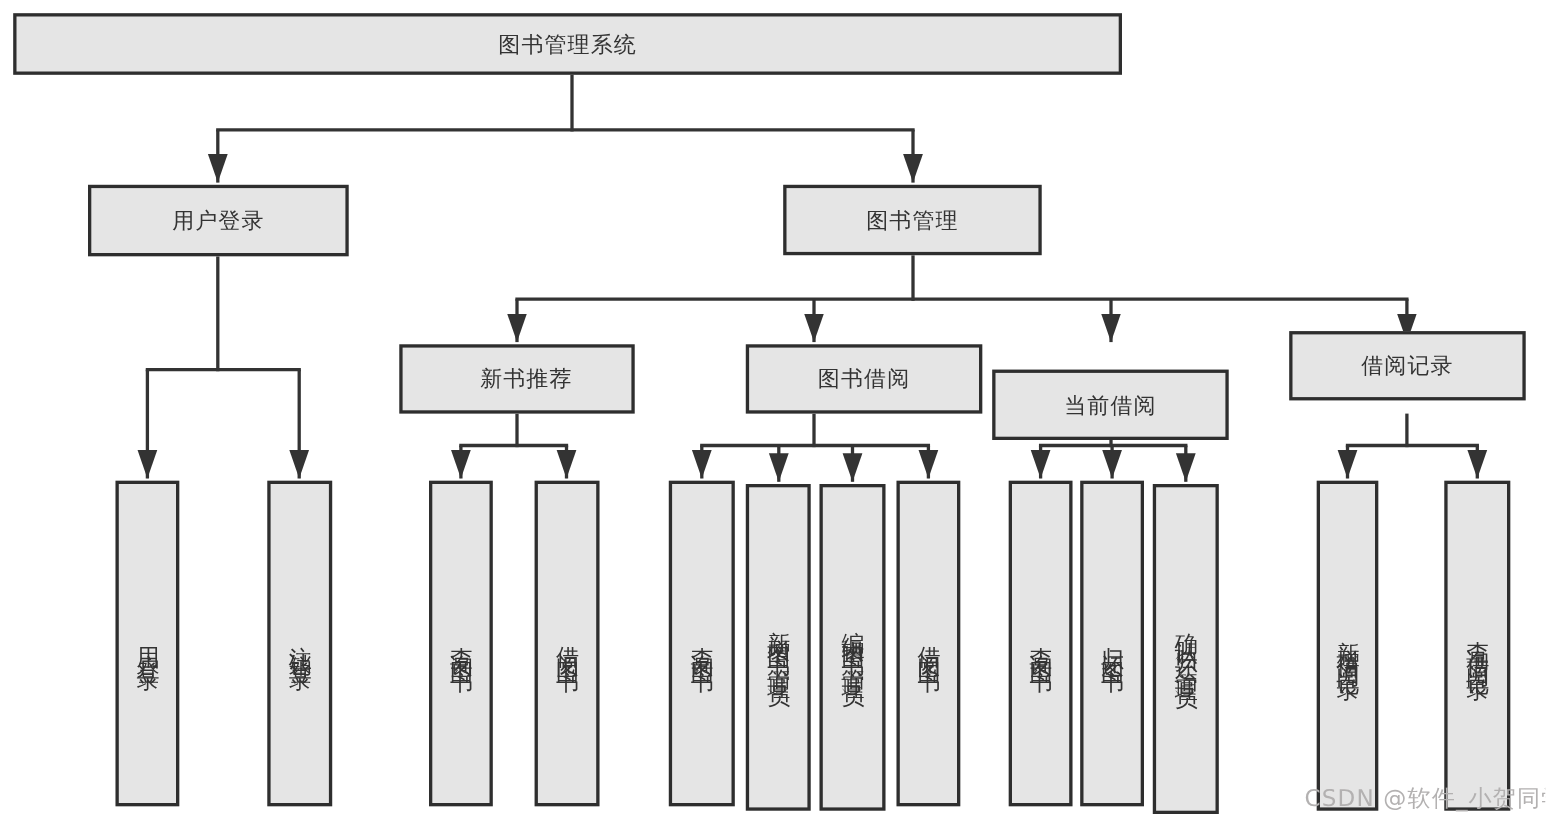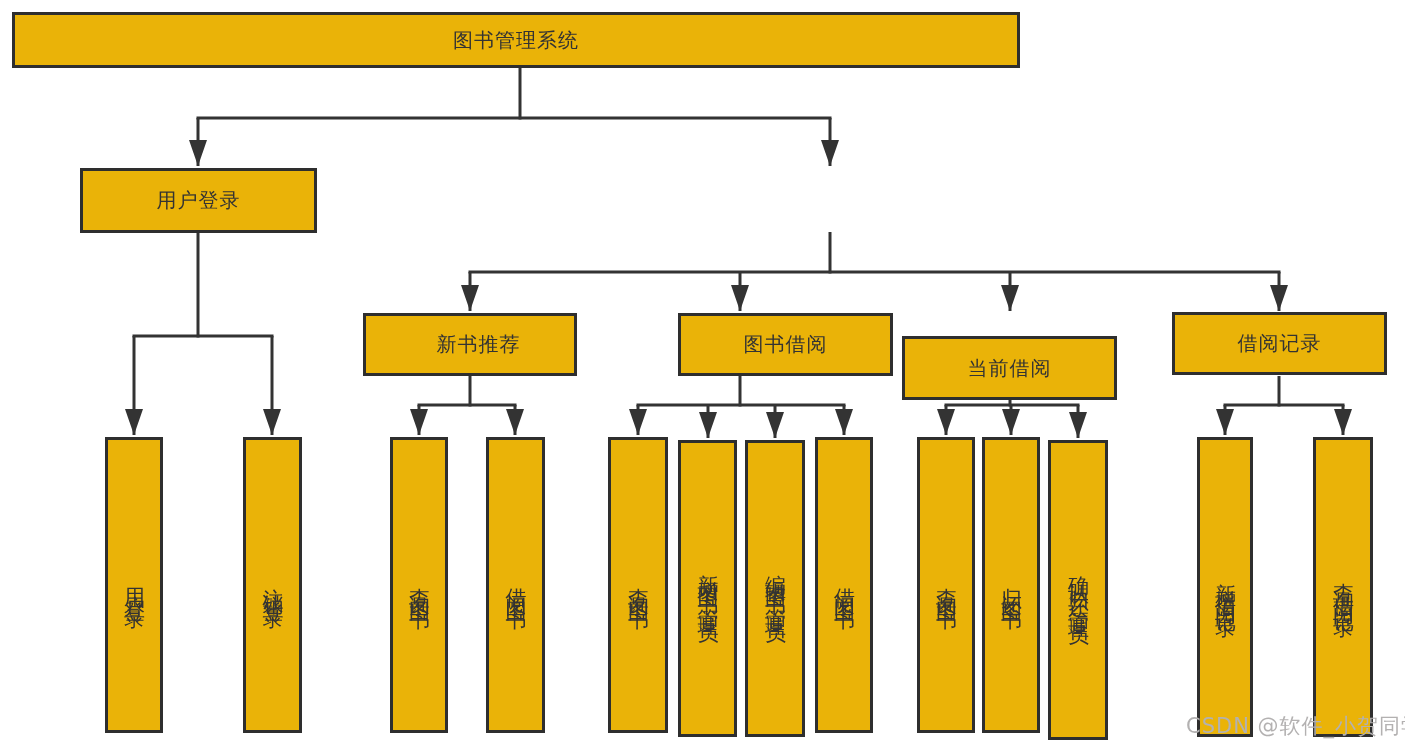--- a/index.html
+++ b/index.html
@@ -2,36 +2,36 @@
 <html><head>
 <meta charset="utf-8">
 <style>
   html,body{margin:0;padding:0;background:#ffffff;}
   #stage{
     position:relative;width:1405px;height:747px;background:#ffffff;overflow:hidden;
     font-family:"DejaVu Sans","Liberation Sans",sans-serif;color:#333333;
   }
   #wires{position:absolute;left:0;top:0;width:1405px;height:747px;}
   .node{
-    position:absolute;box-sizing:border-box;background:#eab308;
+    position:absolute;box-sizing:border-box;background:#e5e5e5;
     border:3px solid #2e2e2e;display:flex;align-items:center;justify-content:center;
     font-size:20px;letter-spacing:1px;color:#333333;z-index:2;
   }
   .leaf{
     writing-mode:vertical-rl;text-orientation:mixed;
     font-size:21px;letter-spacing:7px;line-height:1;
   }
   
   .b-root   {left:12px;  top:12px;  width:1008px;height:56px;}
   .b-login  {left:80px;  top:168px; width:237px; height:65px;}
   .b-mgmt   {left:712px; top:168px; width:235px; height:64px;}
   .b-newbk  {left:363px; top:313px; width:214px; height:63px;padding-left:17px;}
   .b-borrow {left:632px; top:313px; width:215px; height:63px;margin-left:46px;}
   .b-current{left:902px; top:313px; width:215px; height:64px;margin-top:23px;}
-  .b-records{left:1172px;top:312px; width:215px; height:63px;}
+  .b-records{left:1172px;top:301px; width:215px; height:63px;}
   
   .l1 {left:105px; top:437px; width:58px; height:296px;}
   .l2 {left:243px; top:437px; width:59px; height:296px;}
   .l3 {left:390px; top:437px; width:58px; height:296px;}
   .l4 {left:486px; top:437px; width:59px; height:296px;}
   .l5 {left:608px; top:437px; width:60px; height:296px;}
   .l6 {left:678px; top:440px; width:59px; height:297px;}
   .l7 {left:745px; top:440px; width:60px; height:297px;}
   .l8 {left:815px; top:437px; width:58px; height:296px;}
   .l9 {left:917px; top:437px; width:58px; height:296px;}
@@ -95,20 +95,21 @@
       <line x1="1279" y1="376" x2="1279" y2="406.5"></line>
       <line x1="1223.5" y1="405" x2="1344.5" y2="405"></line>
       <line x1="1225" y1="405" x2="1225" y2="435" marker-end="url(#arw)"></line>
       <line x1="1343" y1="405" x2="1343" y2="435" marker-end="url(#arw)"></line>
     </g>
   </svg>
 
   <div class="node b-root">图书管理系统</div>
 
   <div class="node b-login">用户登录</div>
+  <div class="node b-mgmt">图书管理</div>
 
   <div class="node b-newbk">新书推荐</div>
   <div class="node b-borrow">图书借阅</div>
   <div class="node b-current">当前借阅</div>
   <div class="node b-records">借阅记录</div>
 
   <div class="node leaf l1">用户登录</div>
   <div class="node leaf l2">注销登录</div>
 
   <div class="node leaf l3">查询图书</div>

